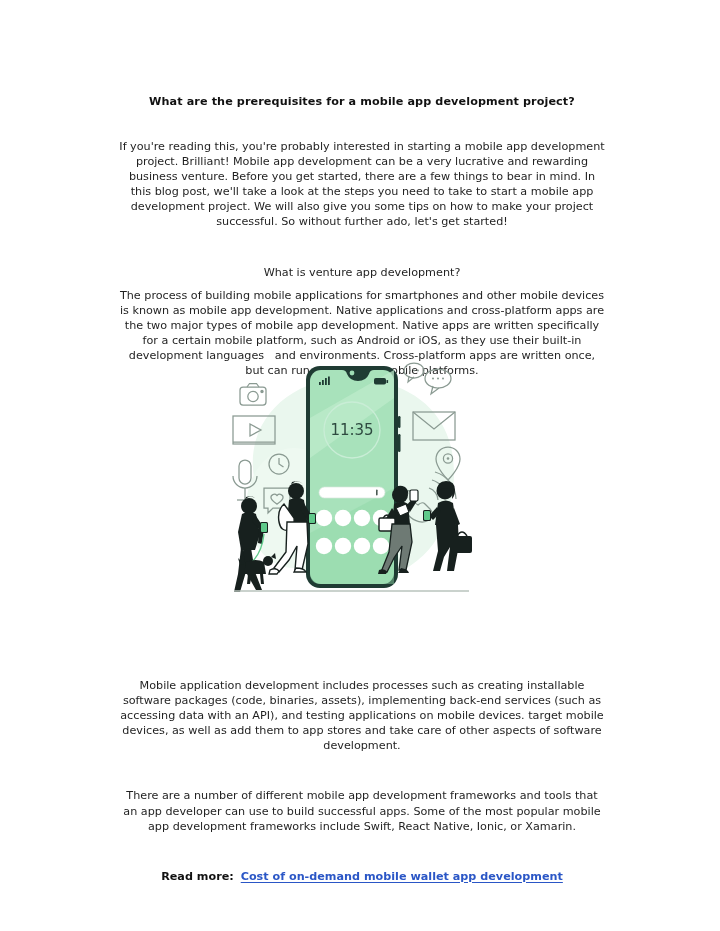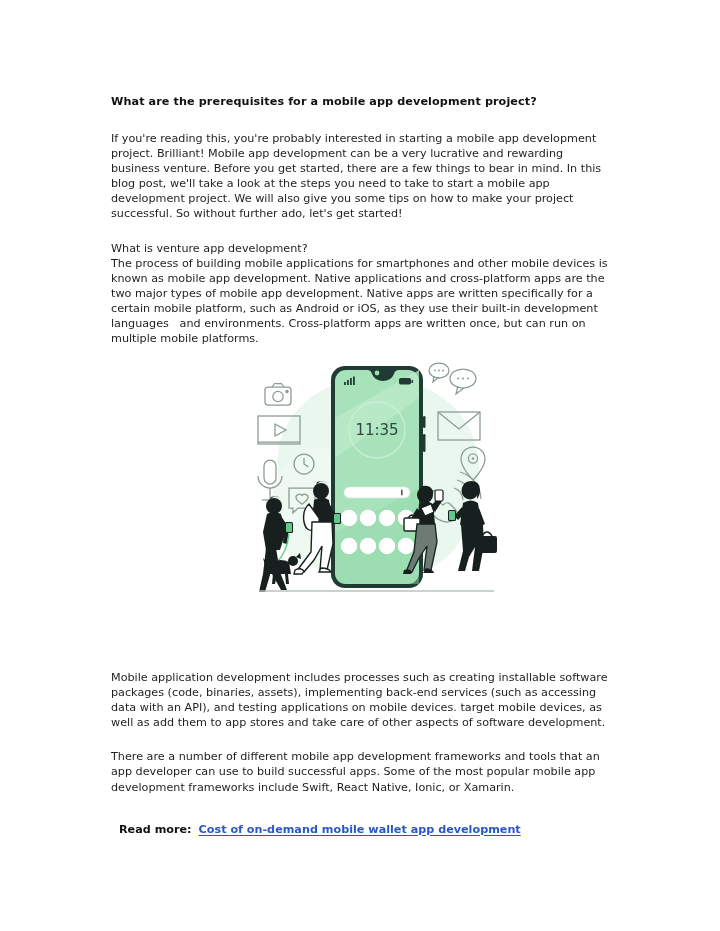--- a/index.html
+++ b/index.html
@@ -20,33 +20,34 @@
     left: 0; top: 0;
     width: 720px;
     height: 931px;
     background: #ffffff;
   }
   .content {
     position: absolute;
     left: 111px;
     top: 94px;
     width: 502px;
+    text-align: center;
   }
   .doc-heading {
     font-size: 11.2px;
     font-weight: bold;
     line-height: 15px;
     letter-spacing: 0.1px;
     margin: 0;
     color: #111111;
   }
   .para {
     font-size: 11.2px;
     line-height: 15.1px;
-    margin: 0;
+    margin: 8px;
     color: #1f1f1f;
     white-space: pre-wrap;
   }
   .gap-lg { height: 22px; }
   .gap-md { height: 19px; }
   .readmore-line {
     font-size: 11.2px;
     line-height: 15.1px;
     margin: 8px;
   }
@@ -58,21 +59,21 @@
     font-weight: bold;
     color: #2a56c6;
     text-decoration: underline;
     text-underline-offset: 2px;
     margin-left: 7px;
   }
 
   
   .illus-wrap {
     position: absolute;
-    left: 249px;
+    left: 224px;
     top: 358px;
     width: 255px;
     height: 260px;
     text-decoration: underline;
   }
   .illus-wrap svg { display: block; }
 </style>
 </head>
 <body>
 

